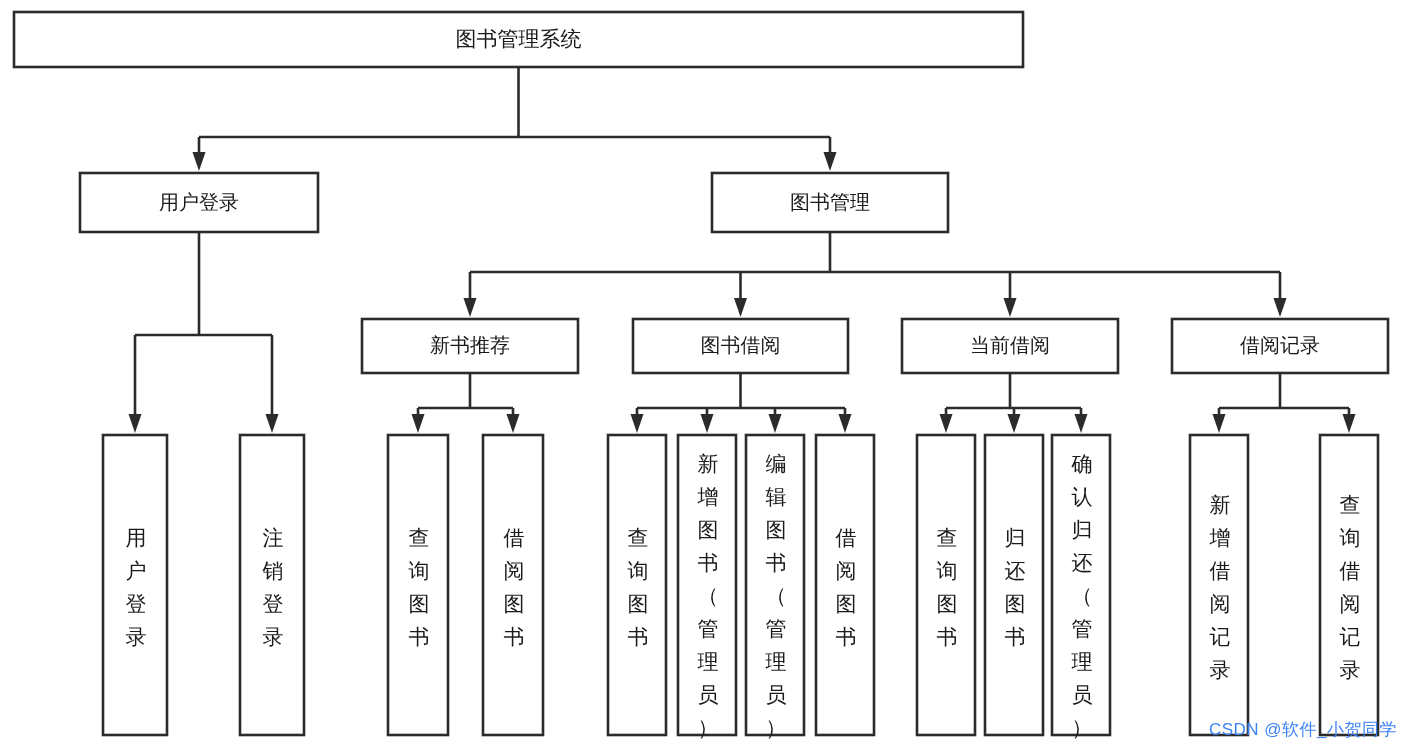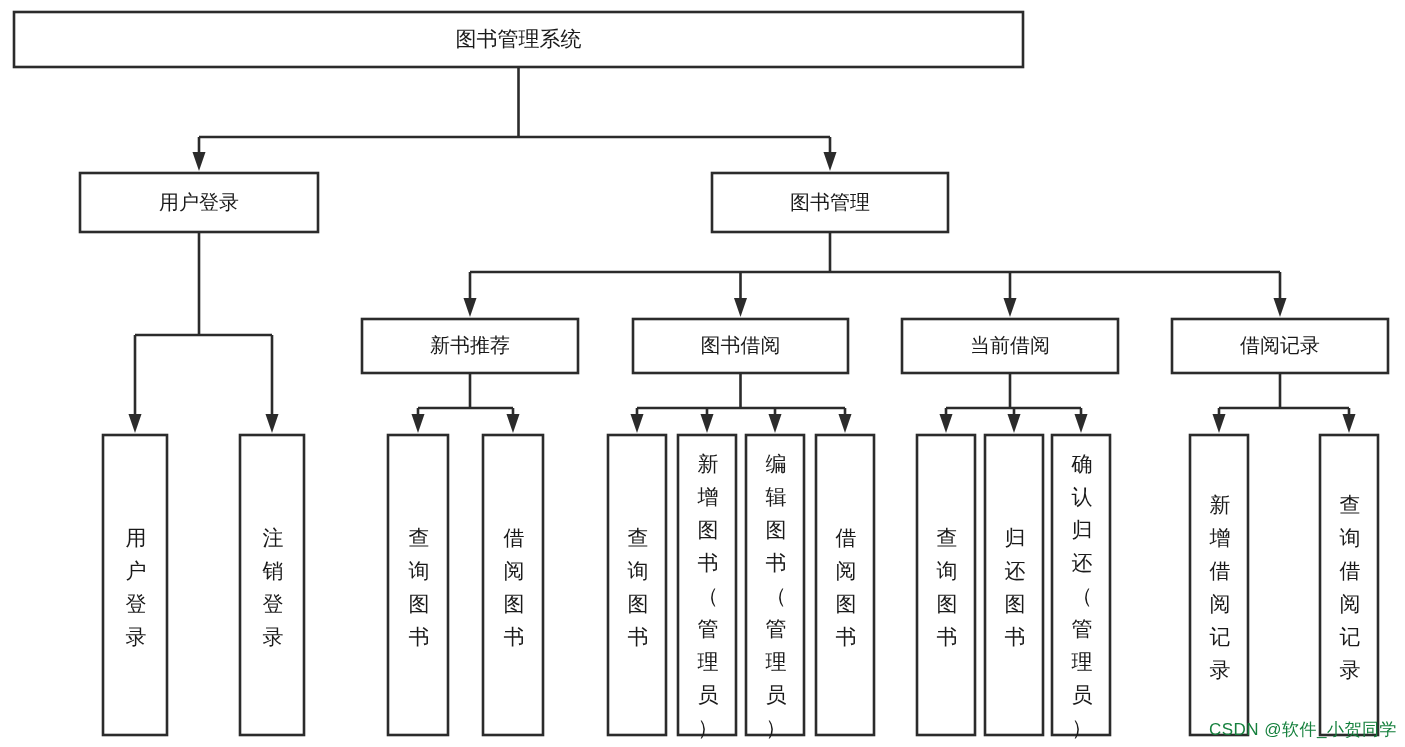--- a/index.html
+++ b/index.html
@@ -57,21 +57,21 @@
     font-size: 21px;
     fill: #1a1a1a;
     text-anchor: middle;
   }
   .watermark {
     position: absolute;
     right: 8px;
     bottom: 6px;
     font-family: "Liberation Sans", "DejaVu Sans", sans-serif;
     font-size: 17px;
-    color: #15803d;
+    color: #3b82f6;
     letter-spacing: 0.5px;
     white-space: nowrap;
     pointer-events: none;
   }
 </style>
 </head>
 <body>
 
 <div id="diagram-root">
 

